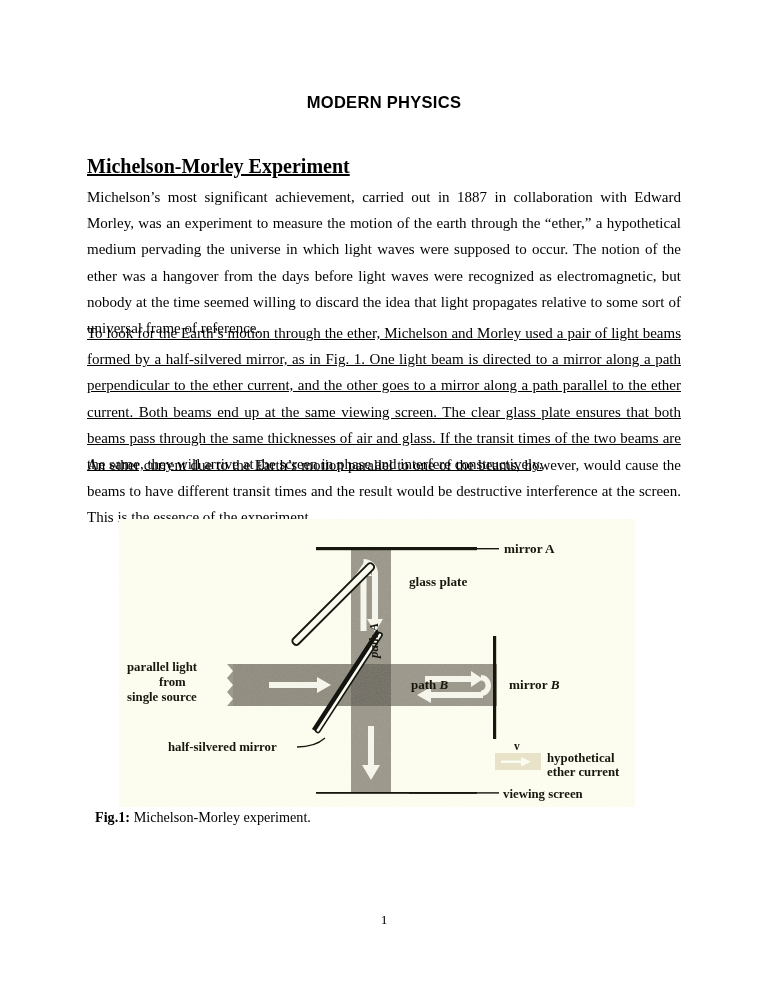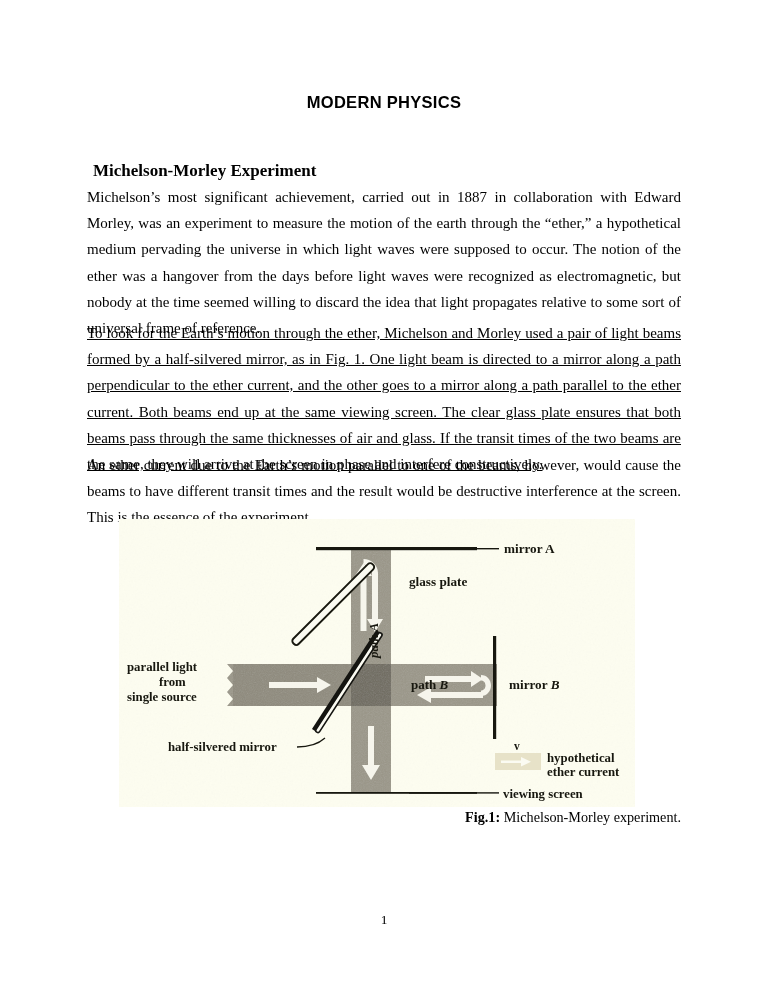--- a/index.html
+++ b/index.html
@@ -42,25 +42,26 @@
     position: absolute;
     top: 93px;
     left: 0;
     width: 594px;
   }
 
   
   .section-heading {
     font-family: "Liberation Serif", "DejaVu Serif", serif;
     font-weight: bold;
-    font-size: 17px;
+    font-size: 20px;
     position: absolute;
     top: 155px;
     left: 0;
-    margin: 6px;
+    margin: 0;
+    text-decoration: underline;
   }
 
   
   .para {
     position: absolute;
     left: 0;
     width: 594px;
     font-size: 15px;
     line-height: 26.2px;
     text-align: justify;
@@ -86,23 +87,23 @@
     width: 516px;
     height: 288px;
     background: #be185d;
     text-decoration: underline;
   }
   .figure-canvas svg { display: block; }
 
   .fig-caption {
     position: absolute;
     top: 809px;
-    left: 0;
-    width: 594px;
-    text-align: right;
+    left: 8px;
+    width: 594px;
+    text-align: left;
     font-size: 14.2px;
   }
   .fig-caption .cap-label {
     font-weight: bold;
   }
 
   
   .page-number {
     position: absolute;
     top: 912px;

